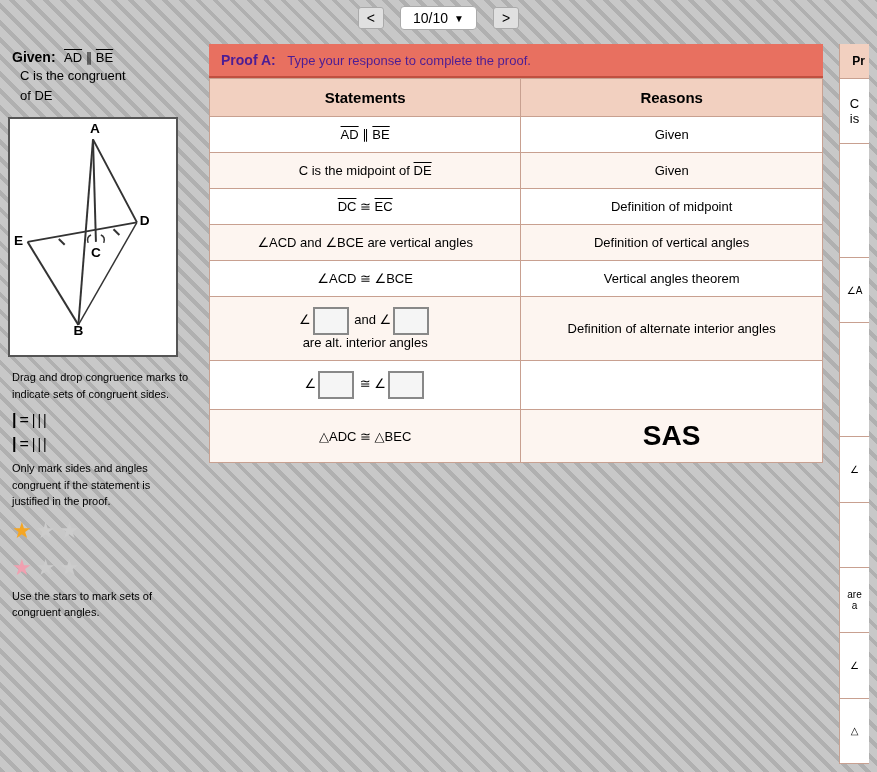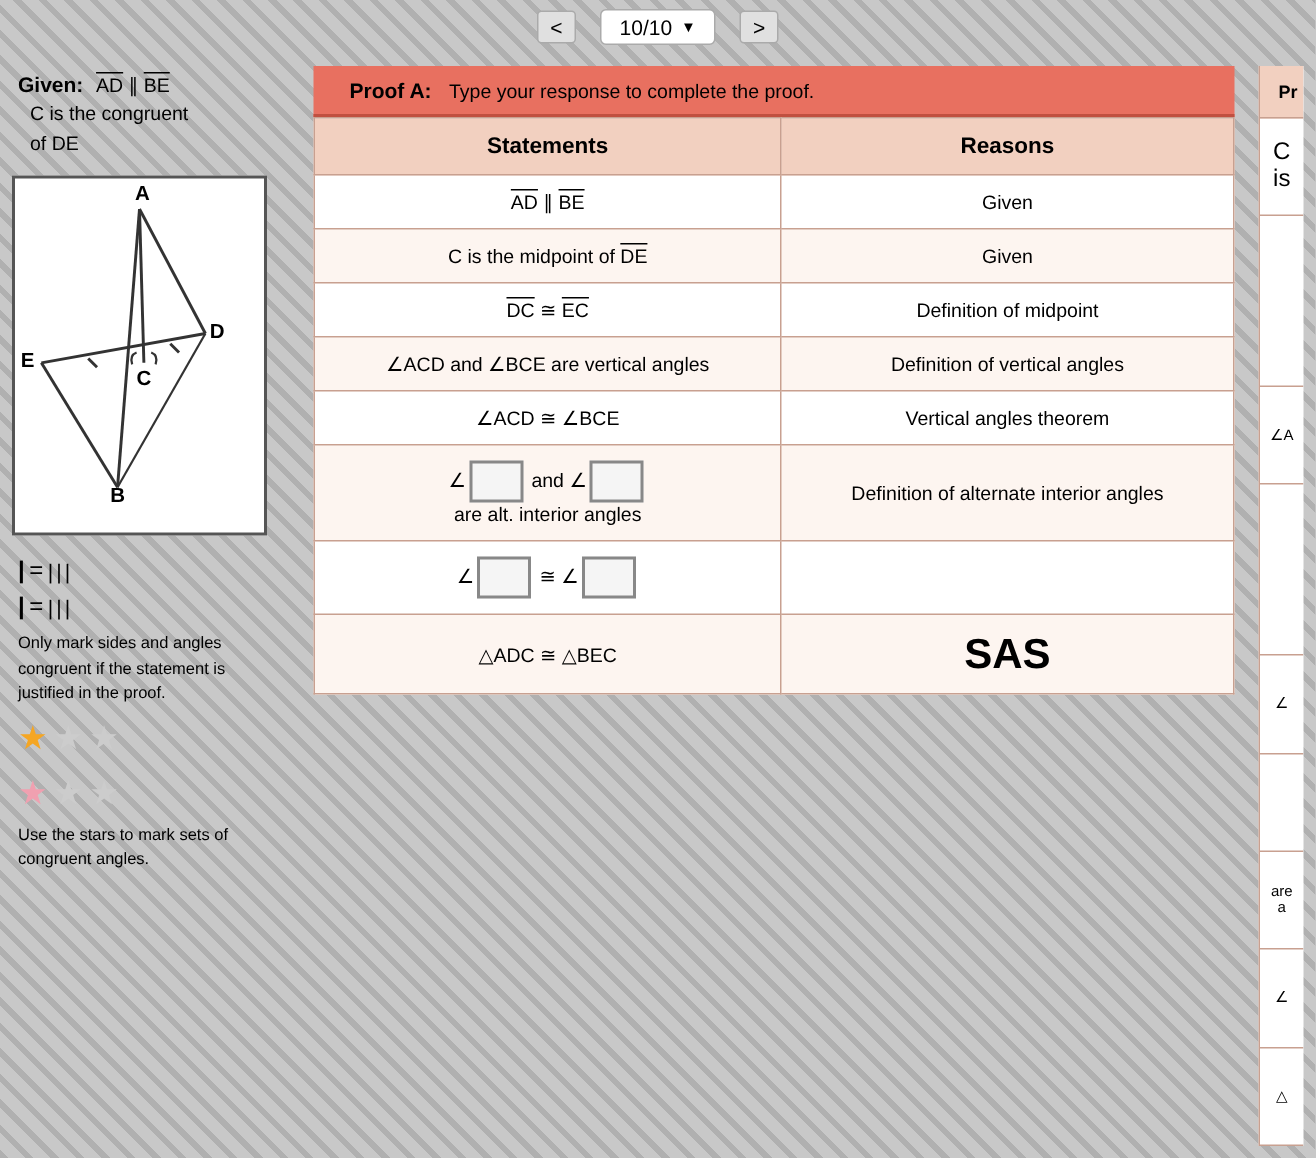--- a/index.html
+++ b/index.html
@@ -136,22 +136,22 @@
     
     .middle-panel {
       flex: 1;
       display: flex;
       flex-direction: column;
       gap: 0;
     }
 
     .proof-header {
       background: #e87060;
-      color: #000000;
-      padding: 8px 24px;
+      color: #4c1d95;
+      padding: 8px 12px;
       font-size: 13px;
       border-bottom: 2px solid #c05040;
     }
 
     .proof-header .proof-title {
       font-weight: bold;
       font-size: 14px;
     }
 
     .proof-table {
@@ -292,20 +292,23 @@
           <line x1="106" y1="112" x2="112" y2="118" stroke="#333" stroke-width="2"></line>
 
           <line x1="50" y1="122" x2="56" y2="128" stroke="#333" stroke-width="2"></line>
 
           <path d="M 93,118 Q 98,120 96,126" fill="none" stroke="#333" stroke-width="1.5"></path>
           <path d="M 83,118 Q 78,120 80,126" fill="none" stroke="#333" stroke-width="1.5"></path>
         </svg>
       </div>
 
       <div class="instructions-box">
+        <div style="margin-bottom:6px;">
+          <span>Drag and drop congruence marks to indicate sets of congruent sides.</span>
+        </div>
 
         <div class="mark-row">
           <div class="mark-icon">
             <span style="font-size:16px; font-weight:bold;">|</span>
             <span style="font-size:16px;"> = </span>
             <span style="font-size:14px; letter-spacing:2px;">|||</span>
           </div>
         </div>
         <div class="mark-row">
           <div class="mark-icon">
@@ -420,21 +423,21 @@
             <td class="reasons-col large-text">
               SAS
             </td>
           </tr>
         </tbody>
       </table>
     </div>
 
     <div class="right-panel">
       <div class="right-panel-header">Pr</div>
-      <div class="right-panel-cell" style="font-size:16px;">C is</div>
+      <div class="right-panel-cell" style="font-size:13px;">C is</div>
       <div class="right-panel-cell" style="font-size:10px; flex: 2;"></div>
       <div class="right-panel-cell" style="font-size:10px;">∠A</div>
       <div class="right-panel-cell" style="flex: 2;"></div>
       <div class="right-panel-cell" style="font-size:10px;">∠</div>
       <div class="right-panel-cell" style="flex: 1;"></div>
       <div class="right-panel-cell" style="font-size:10px;">are a</div>
       <div class="right-panel-cell" style="font-size:10px;">∠</div>
       <div class="right-panel-cell" style="font-size:10px;">△</div>
     </div>
 

